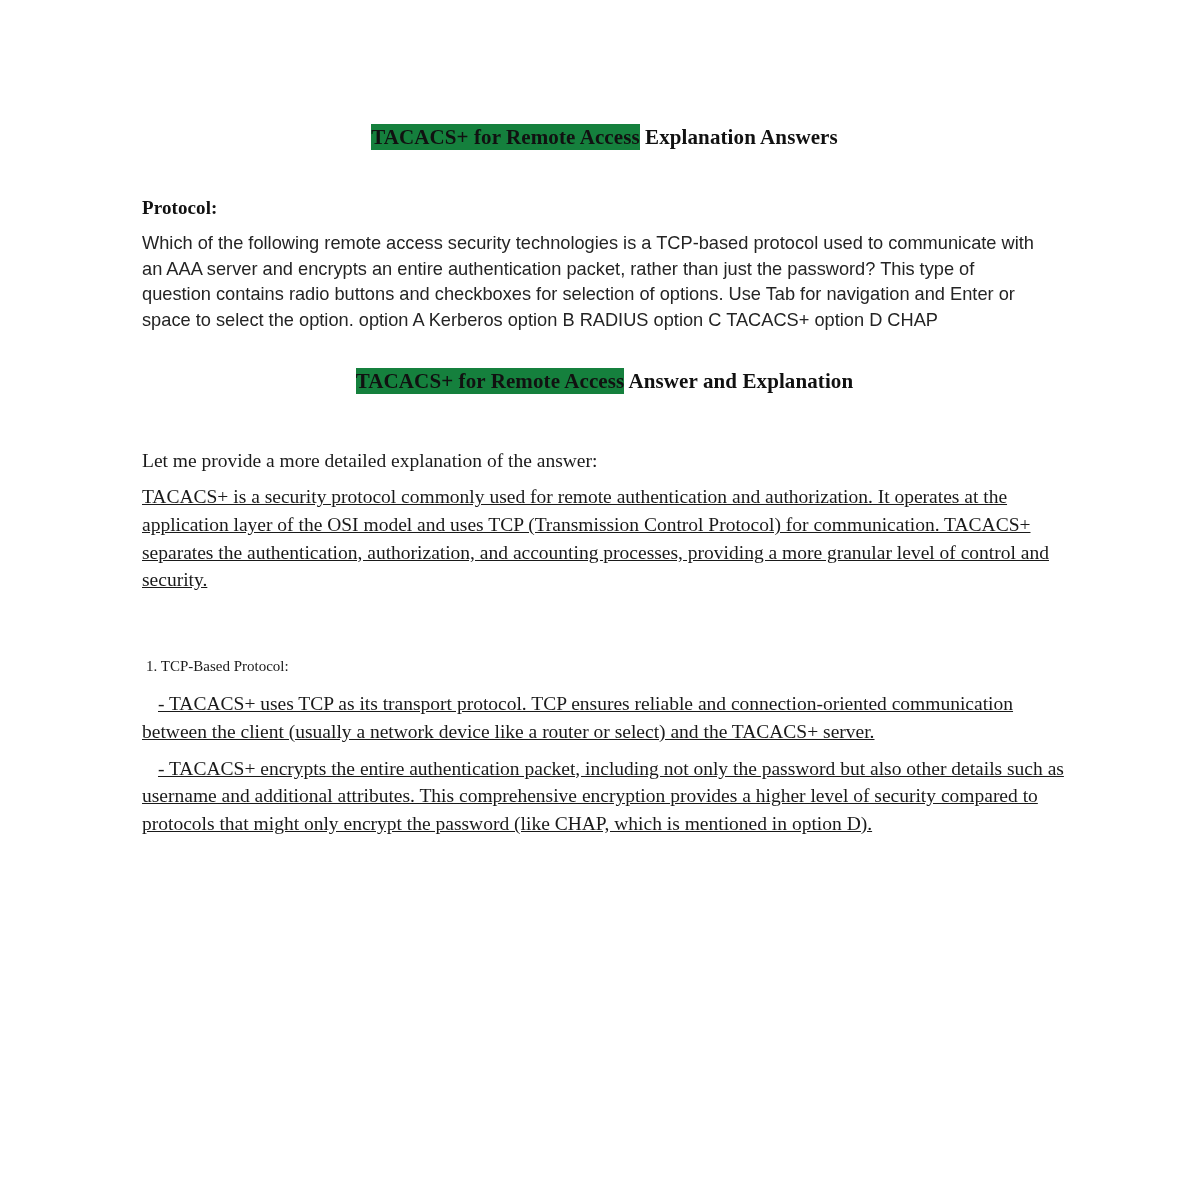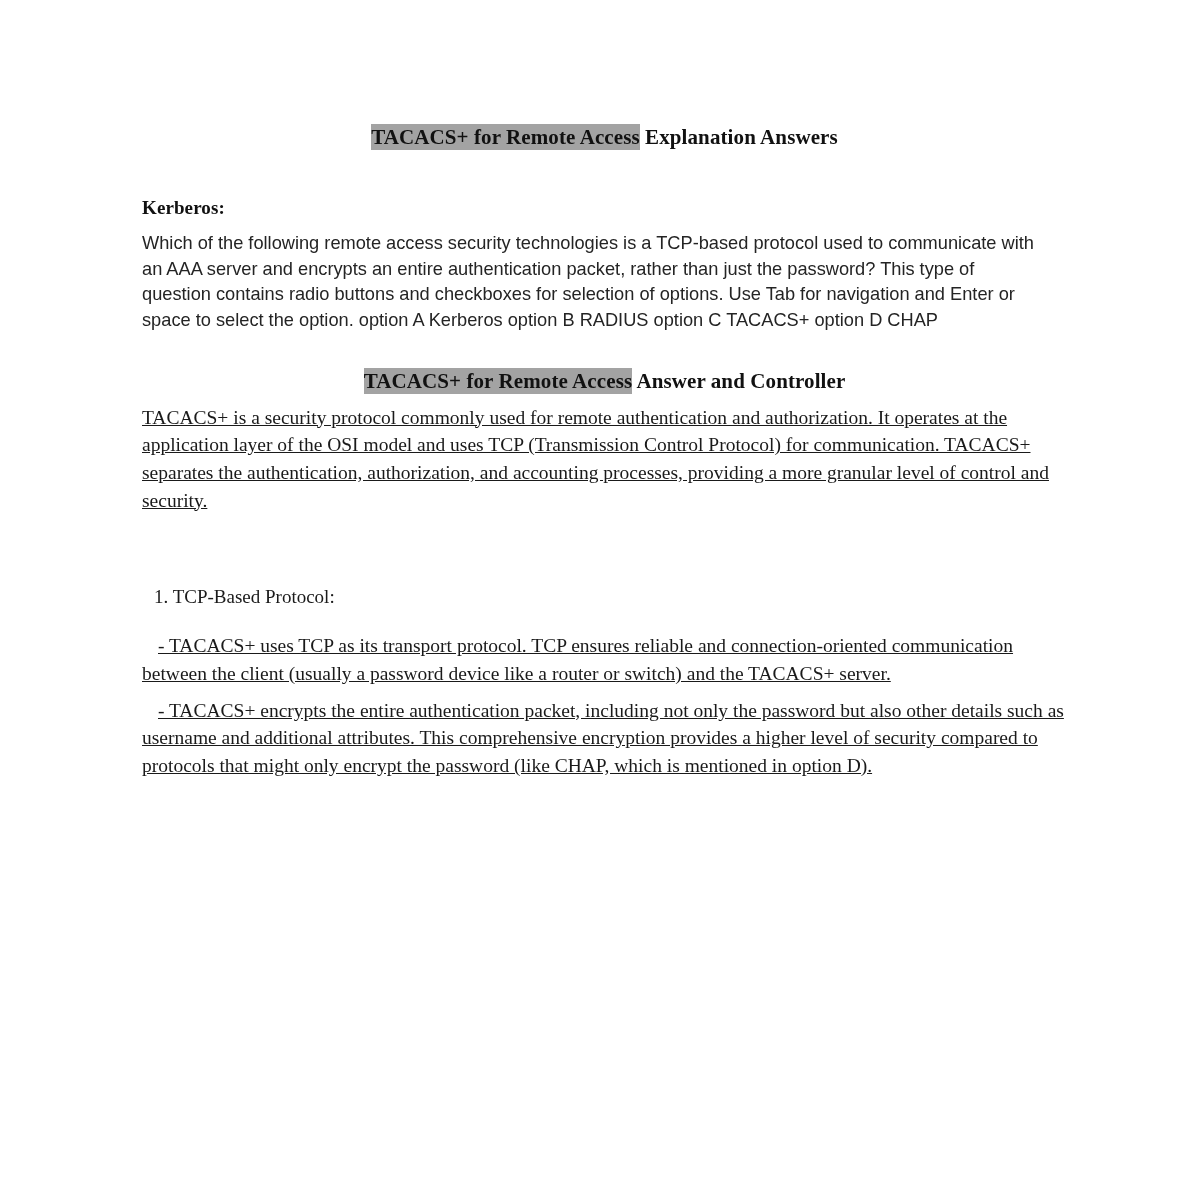--- a/index.html
+++ b/index.html
@@ -49,21 +49,21 @@
     font-weight: bold;
     font-size: 21px;
     line-height: 1.25;
     color: #111111;
     margin: 0;
     padding-top: 36px;
     letter-spacing: 0.1px;
   }
 
   .hl {
-    background-color: #a3a3a3;
+    background-color: #15803d;
     color: #111111;
     padding: 1px 0 1px 0;
     box-decoration-break: clone;
   }
 
   
   .question-label {
     font-family: "Liberation Serif", serif;
     font-weight: bold;
     font-size: 19px;
@@ -95,56 +95,57 @@
     width: 925px;
   }
 
   .gap-lg { padding-top: 52px; }
   .gap-md { padding-top: 36px; }
   .gap-sm { padding-top: 9px; text-decoration: underline; }
   .gap-xl { padding-top: 58px; }
 
   .list-head {
     font-family: "Liberation Serif", serif;
-    font-size: 19px;
+    font-size: 15px;
     line-height: 1.42;
     color: #1a1a1a;
-    margin: 12px;
+    margin: 4px;
   }
 
   .list-body {
     font-family: "Liberation Serif", serif;
     font-size: 19.5px;
     line-height: 1.42;
     color: #1a1a1a;
     margin: 0;
     width: 925px;
     text-indent: 16px;
   }
 </style>
 </head>
 <body>
 
 <div class="page">
   <div class="content">
 
     <h1 class="doc-title"><span class="hl">TACACS+ for Remote Access</span><span> Explanation Answers</span></h1>
 
-    <p class="question-label">Kerberos:</p>
+    <p class="question-label">Protocol:</p>
 
     <p class="question-body">Which of the following remote access security technologies is a TCP-based protocol used to communicate with an AAA server and encrypts an entire authentication packet, rather than just the password? This type of question contains radio buttons and checkboxes for selection of options. Use Tab for navigation and Enter or space to select the option. option A Kerberos option B RADIUS option C TACACS+ option D CHAP</p>
 
-    <h2 class="section-heading"><span class="hl">TACACS+ for Remote Access</span><span> Answer and Controller</span></h2>
+    <h2 class="section-heading"><span class="hl">TACACS+ for Remote Access</span><span> Answer and Explanation</span></h2>
 
+    <p class="body-text gap-lg">Let me provide a more detailed explanation of the answer:</p>
 
 
     <p class="body-text gap-sm">TACACS+ is a security protocol commonly used for remote authentication and authorization. It operates at the application layer of the OSI model and uses TCP (Transmission Control Protocol) for communication. TACACS+ separates the authentication, authorization, and accounting processes, providing a more granular level of control and security.</p>
 
 
     <p class="list-head gap-xl">1. TCP-Based Protocol:</p>
 
-    <p class="list-body gap-sm">- TACACS+ uses TCP as its transport protocol. TCP ensures reliable and connection-oriented communication between the client (usually a password device like a router or switch) and the TACACS+ server.</p>
+    <p class="list-body gap-sm">- TACACS+ uses TCP as its transport protocol. TCP ensures reliable and connection-oriented communication between the client (usually a network device like a router or select) and the TACACS+ server.</p>
 
 
     <p class="list-body gap-sm">- TACACS+ encrypts the entire authentication packet, including not only the password but also other details such as username and additional attributes. This comprehensive encryption provides a higher level of security compared to protocols that might only encrypt the password (like CHAP, which is mentioned in option D).</p>
 
   </div>
 </div>
 
 </body></html>

